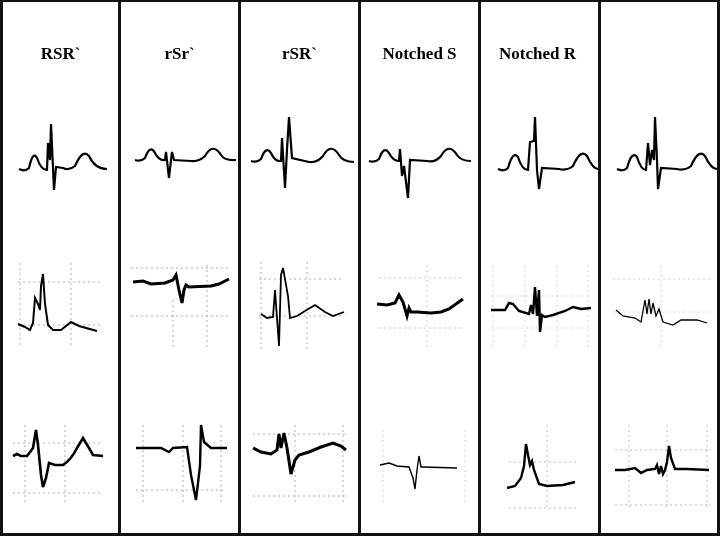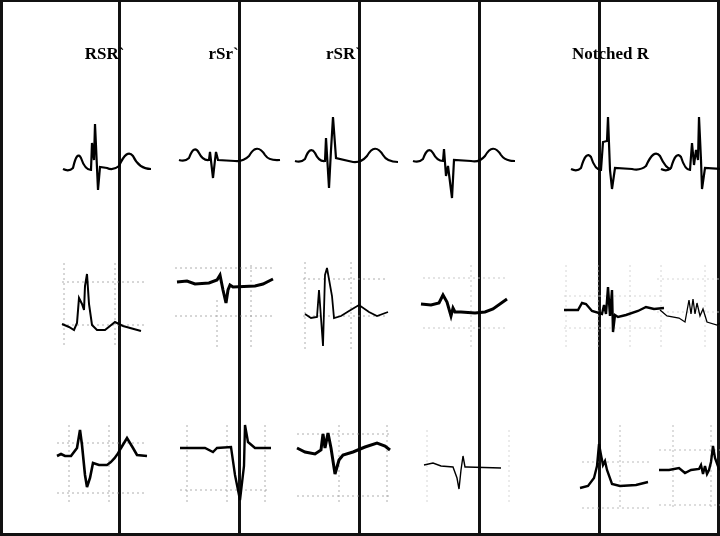--- a/index.html
+++ b/index.html
@@ -6,21 +6,20 @@
     body { width: 720px; height: 536px; position: relative; overflow: hidden; }
     .frame {
       position: absolute; left: 0; top: 0; width: 720px; height: 536px;
       box-sizing: border-box;
       border-top: 2px solid #111; border-bottom: 3px solid #111;
       border-left: 3px solid #111; border-right: 3px solid #111;
     }
     .col {
       position: absolute; top: 0; height: 536px;
       box-sizing: border-box;
-      margin-left: 44px;
     }
     .divider {
       position: absolute; top: 0; width: 3px; height: 536px; background: #111;
     }
     .title {
       position: absolute; left: 0; right: 0; top: 44px;
       text-align: center;
       font-family: "Liberation Serif", "DejaVu Serif", serif;
       font-weight: bold; font-size: 17px; line-height: 20px; color: #000;
     }
@@ -98,37 +97,38 @@
       <line x1="54" y1="425" x2="54" y2="505"></line>
         <line x1="102" y1="425" x2="102" y2="505"></line>
       <line x1="12" y1="434" x2="105" y2="434"></line>
         <line x1="12" y1="496" x2="105" y2="496"></line>
     </g>
     <path d="M12,448 L20,452 L30,454 L36,450 L38,434 L40,448 L43,433 L46,448 L50,474 L54,460 L58,455 L68,452 L80,447 L92,443 L100,446 L105,450" fill="none" stroke="#000" stroke-width="3"></path>
   </svg>
 </div>
 
 <div class="col" style="left:361px;width:117px">
+  <div class="title">Notched S</div>
   <svg class="wave" width="117" height="536">
     <path d="M8,161 Q14,163 18,159 Q23,145 28,153 Q32,161 38,161 L39,149 L41,176 L43,166 L47,198 L49,160 L66,161 Q74,163 80,156 Q88,142 96,155 Q100,161 110,161" fill="none" stroke="#000" stroke-width="2.2"></path>
     <g stroke="#bbb" stroke-width="0.8" stroke-dasharray="2,3" fill="none">
       <line x1="18" y1="278" x2="102" y2="278"></line>
         <line x1="18" y1="328" x2="102" y2="328"></line>
       <line x1="66" y1="265" x2="66" y2="350"></line>
     </g>
     <path d="M16,304 L26,305 L34,303 L38,295 L42,302 L46,316 L48,308 L50,312 L56,312 L70,313 L80,312 L88,309 L102,299" fill="none" stroke="#000" stroke-width="3"></path>
     <g stroke="#ccc" stroke-width="0.8" stroke-dasharray="2,3" fill="none">
       <line x1="22" y1="430" x2="22" y2="505"></line>
         <line x1="104" y1="430" x2="104" y2="505"></line>
     </g>
     <path d="M19,465 L28,463 L36,466 L48,467 L52,478 L54,489 L56,470 L58,456 L60,467 L62,467 L96,468" fill="none" stroke="#000" stroke-width="1.4"></path>
   </svg>
 </div>
 
-<div class="col" style="left:510px;width:113px">
+<div class="col" style="left:481px;width:113px">
   <div class="title">Notched R</div>
   <svg class="wave" width="117" height="536">
     <path d="M17,169 Q23,172 27,168 Q32,150 37,157 Q41,170 47,170 L49,142 L53,141 L54,117 L56,170 L58,189 L61,168 L78,169 Q86,171 92,166 Q100,148 106,156 Q112,169 117,169" fill="none" stroke="#000" stroke-width="2.2"></path>
     <g stroke="#ccc" stroke-width="0.8" stroke-dasharray="2,3" fill="none">
       <line x1="12" y1="265" x2="12" y2="350"></line>
         <line x1="44" y1="265" x2="44" y2="350"></line>
         <line x1="76" y1="265" x2="76" y2="350"></line>
         <line x1="107" y1="265" x2="107" y2="350"></line>
       <line x1="10" y1="296" x2="110" y2="296"></line>
         <line x1="10" y1="328" x2="110" y2="328"></line>

